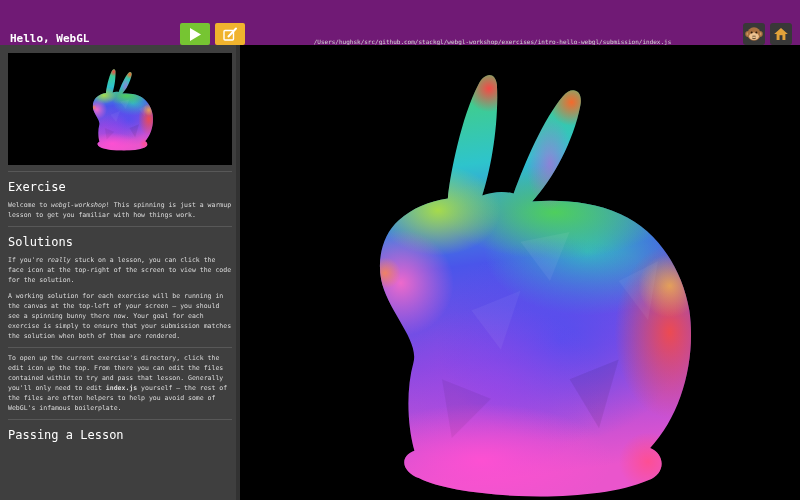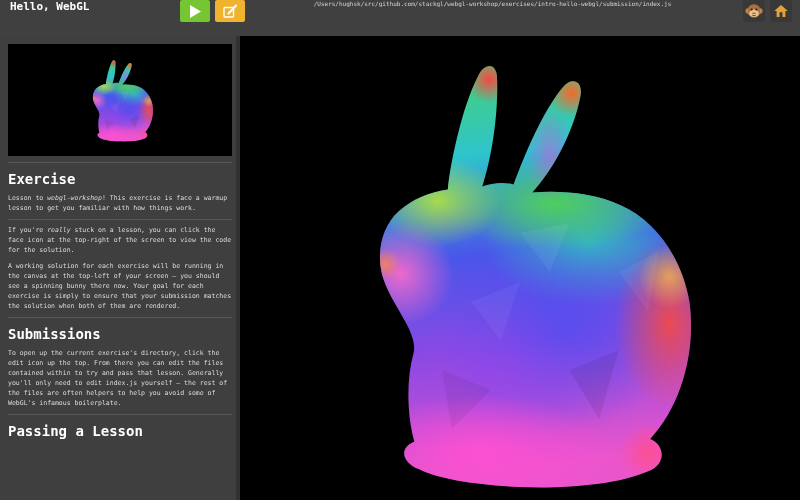--- a/index.html
+++ b/index.html
@@ -1,38 +1,38 @@
 <!DOCTYPE html>
 <html><head>
 <meta charset="utf-8">
 <style>
   * { margin:0; padding:0; box-sizing:border-box; }
   html,body { width:800px; height:500px; overflow:hidden; background:#000; font-family:"DejaVu Sans Mono", monospace; }
 
   
-  .topbar { display:flex; align-items:flex-start; height:36px; background:#404040; }
+  .topbar { display:flex; align-items:flex-end; height:45px; background:#701a75; }
   .title { width:180px; padding-left:10px; color:#ffffff; font-size:11px; font-weight:bold; white-space:nowrap; }
   .btn { width:30px; height:22px; border-radius:2px; display:flex; align-items:center; justify-content:center; margin-right:5px; cursor:pointer; flex:0 0 auto; }
   .btn-run { background:#76c532; }
   .btn-edit { background:#f0b32e; }
   .path-wrap { flex:1; text-align:center; color:#d4d4d4; font-size:6px; white-space:nowrap; overflow:hidden; padding:0 6px; }
   .right-icons { display:flex; gap:5px; padding:0 8px; flex:0 0 auto; }
   .icon-btn { width:22px; height:22px; display:flex; align-items:center; justify-content:center; border-radius:3px; cursor:pointer; background:#383838; }
 
   
   .layout { display:flex; height:472px; }
   .sidebar { width:240px; background:#3f3f3f; position:relative; overflow:hidden; padding:8px 8px 0 8px; }
   .scroll-track { position:absolute; right:0; top:0; width:4px; height:100%; background:#323232; }
   .preview { width:224px; height:112px; background:#000; margin-bottom:6px; display:flex; align-items:center; justify-content:center; }
 
   .lesson-section { border-top:1px solid #585858; padding-top:5px; }
-  .lesson-section h2 { color:#ffffff; font-size:14px; font-weight:bold; margin:3px 0 6px 0; }
+  .lesson-section h2 { color:#ffffff; font-size:12px; font-weight:normal; margin:3px 0 6px 0; }
   .lesson-section p { color:#dcdcdc; font-size:6.5px; line-height:10px; margin-bottom:6px; }
   .lesson-section em { }
-  .lesson-section code { font-family:inherit; font-weight:normal; }
+  .lesson-section code { font-family:inherit; font-weight:bold; }
 
   .main { flex:1; background:#000; display:flex; align-items:center; justify-content:center; overflow:hidden; }
   .bunny-large { width:393px; height:432px; }
   .bunny-small { width:76px; height:84px; }
 </style>
 </head>
 <body>
 
 <svg width="0" height="0" style="position:absolute" aria-hidden="true">
   <defs>
@@ -177,30 +177,30 @@
 
   <aside class="sidebar">
     <div class="preview">
       <svg class="bunny-small" viewBox="0 0 400 440">
         <use href="#bunny-art"></use>
       </svg>
     </div>
 
     <section class="lesson-section">
       <h2>Exercise</h2>
-      <p><span>Lesson to </span><em>webgl-workshop</em><span>! This exercise is face a warmup lesson to get you familiar with how things work.</span></p>
-    </section>
-
-    <section class="lesson-section">
+      <p><span>Welcome to </span><em>webgl-workshop</em><span>! This spinning is just a warmup lesson to get you familiar with how things work.</span></p>
+    </section>
+
+    <section class="lesson-section">
+      <h2>Solutions</h2>
       <p><span>If you're </span><em>really</em><span> stuck on a lesson, you can click the face icon at the top-right of the screen to view the code for the solution.</span></p>
       <p>A working solution for each exercise will be running in the canvas at the top-left of your screen — you should see a spinning bunny there now. Your goal for each exercise is simply to ensure that your submission matches the solution when both of them are rendered.</p>
     </section>
 
     <section class="lesson-section">
-      <h2>Submissions</h2>
       <p><span>To open up the current exercise's directory, click the edit icon up the top. From there you can edit the files contained within to try and pass that lesson. Generally you'll only need to edit </span><code>index.js</code><span> yourself — the rest of the files are often helpers to help you avoid some of WebGL's infamous boilerplate.</span></p>
     </section>
 
     <section class="lesson-section">
       <h2>Passing a Lesson</h2>
     </section>
 
     <div class="scroll-track"></div>
   </aside>
 

